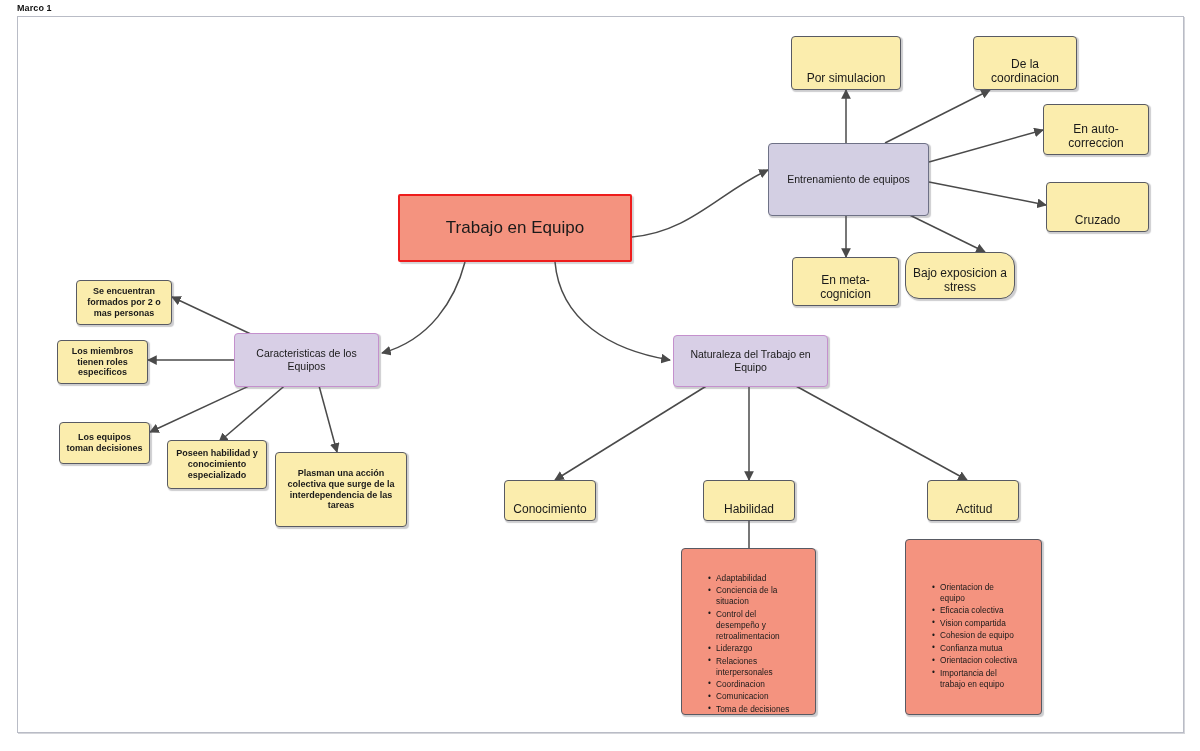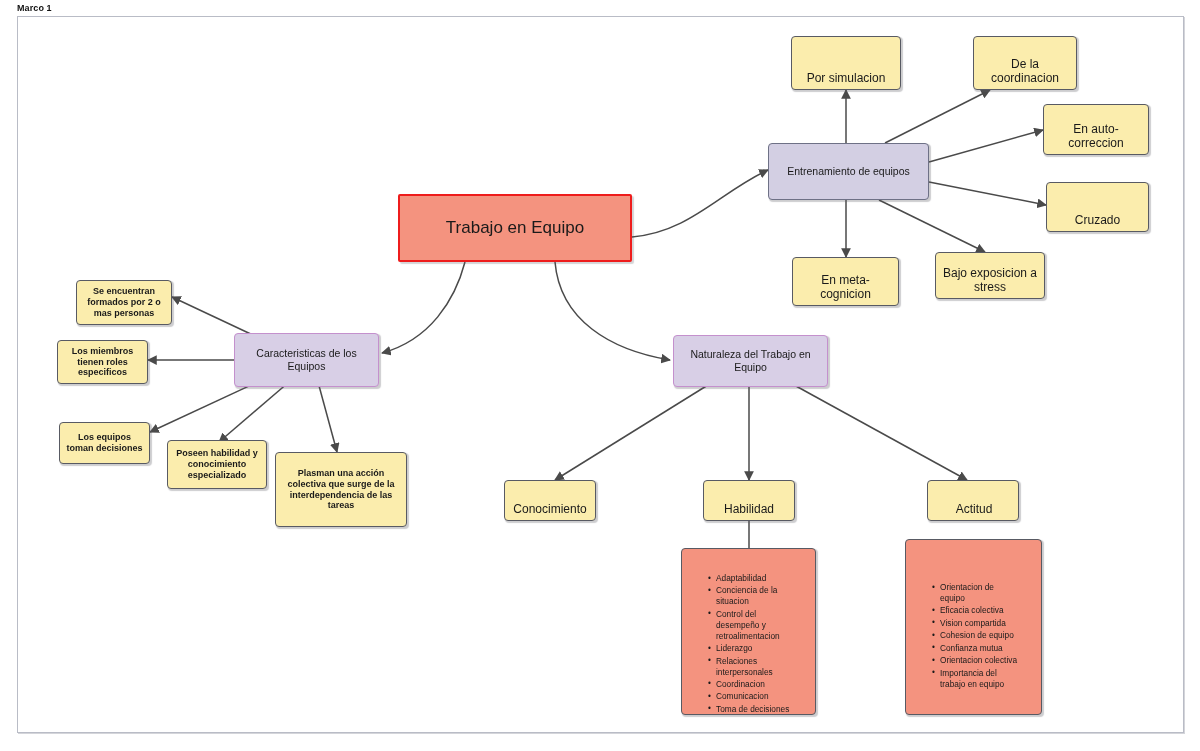--- a/index.html
+++ b/index.html
@@ -158,21 +158,21 @@
   <g fill="none" stroke="#4a4a4a" stroke-width="1.5">
 
     <path d="M 749 521 L 749 548"></path>
   </g>
 </svg>
 
 <div class="node node-root" style="left:398px; top:194px; width:234px; height:68px;">
   <span class="lbl">Trabajo en Equipo</span>
 </div>
 
-<div class="node node-branch" style="left:768px; top:143px; width:161px; height:57px;">
+<div class="node node-branch" style="left:768px; top:143px; width:161px; height:73px;">
   <span class="lbl">Entrenamiento de equipos</span>
 </div>
 
 <div class="node node-branch-purple" style="left:234px; top:333px; width:145px; height:54px;">
   <span class="lbl">Caracteristicas de los Equipos</span>
 </div>
 
 <div class="node node-branch-purple" style="left:673px; top:335px; width:155px; height:52px;">
   <span class="lbl">Naturaleza del Trabajo en Equipo</span>
 </div>
@@ -186,21 +186,21 @@
 </div>
 
 <div class="node node-leaf node-leaf-plain" style="left:1043px; top:104px; width:106px; height:51px;">
   <span class="lbl">En auto-correccion</span>
 </div>
 
 <div class="node node-leaf node-leaf-plain" style="left:1046px; top:182px; width:103px; height:50px;">
   <span class="lbl">Cruzado</span>
 </div>
 
-<div class="node node-leaf node-leaf-plain" style="left:935px; top:252px; width:110px; height:47px;">
+<div class="node node-leaf node-leaf-plain" style="left:905px; top:252px; width:110px; height:47px;border-radius:14px;">
   <span class="lbl">Bajo exposicion a stress</span>
 </div>
 
 <div class="node node-leaf node-leaf-plain" style="left:792px; top:257px; width:107px; height:49px;">
   <span class="lbl">En meta-cognicion</span>
 </div>
 
 <div class="node node-leaf" style="left:76px; top:280px; width:96px; height:45px;">
   <span class="lbl">Se encuentran formados por 2 o mas personas</span>
 </div>

